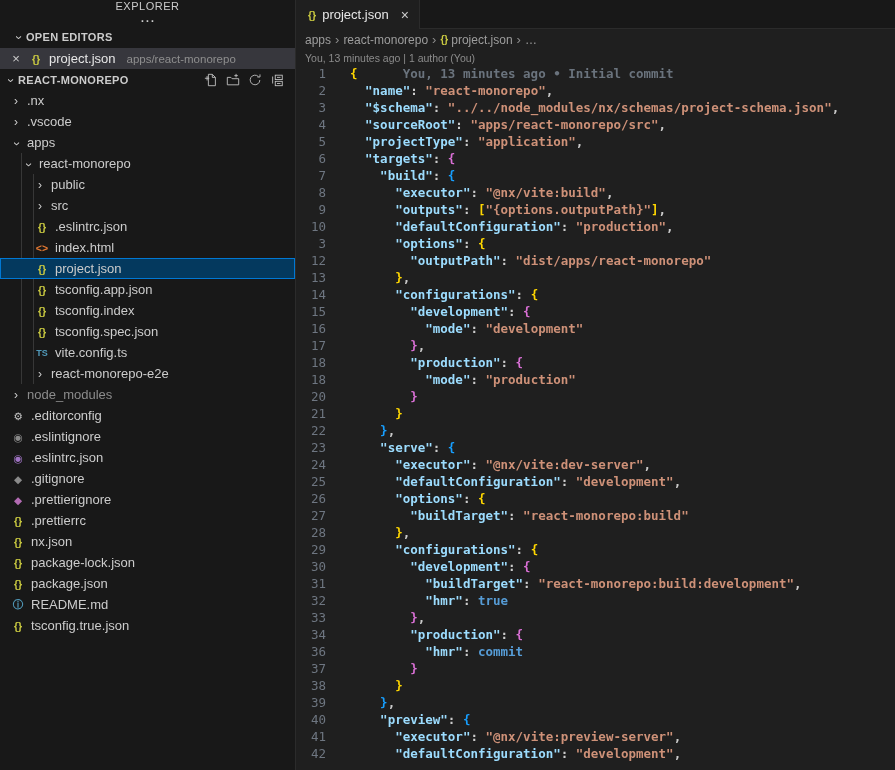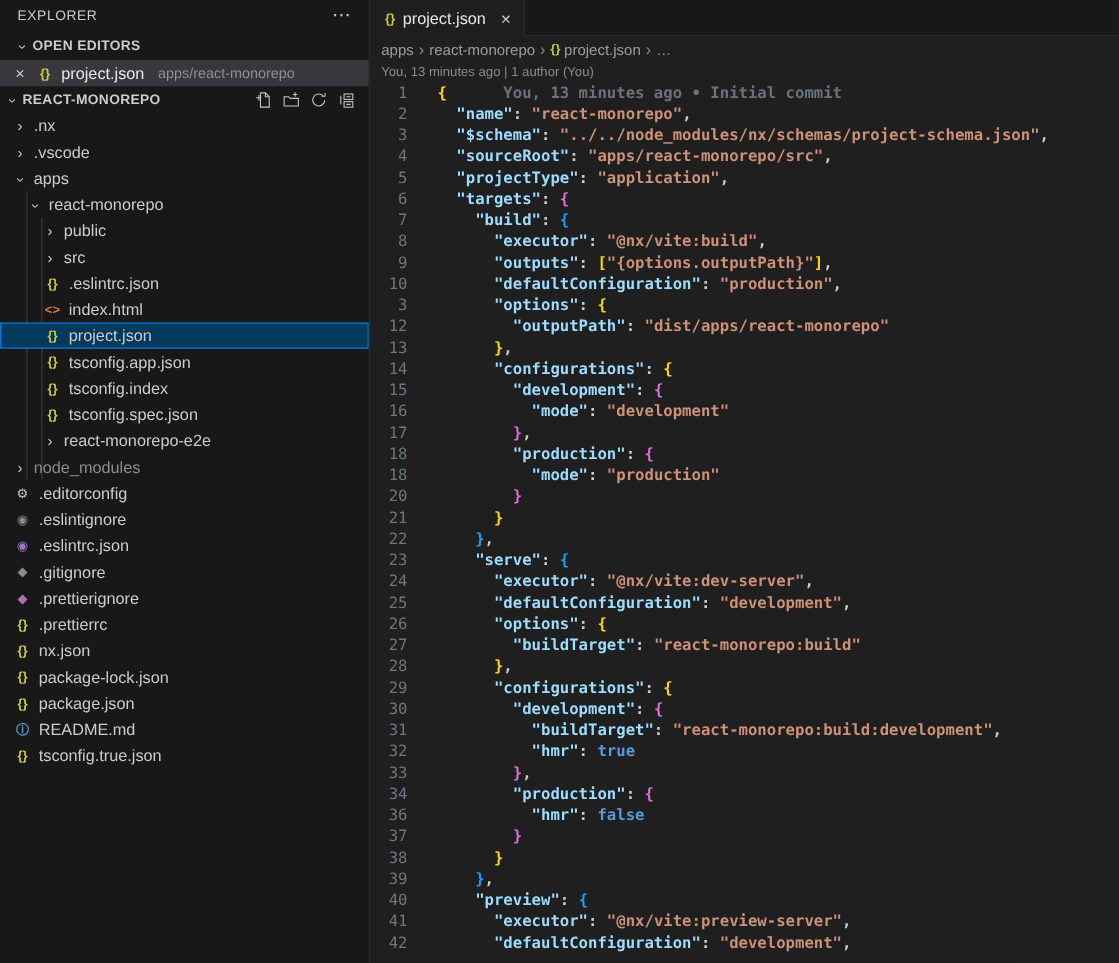--- a/index.html
+++ b/index.html
@@ -1,19 +1,19 @@
 <!DOCTYPE html>
 <html><head>
 <meta charset="utf-8">
 <style>
   html,body{margin:0;padding:0;background:#1f1f1f;}
   .app{width:895px;height:770px;display:flex;overflow:hidden;font-family:"Liberation Sans","DejaVu Sans",sans-serif;background:#1f1f1f;}
   
   .sidebar{width:296px;min-width:296px;background:#181818;border-right:1px solid #2b2b2b;color:#cccccc;overflow:hidden;box-sizing:border-box;}
-  .pane-header{height:26px;display:flex;align-items:center;justify-content:space-between;padding:0 14px 0 14px;font-size:11px;letter-spacing:.5px;color:#cccccc;}
+  .pane-header{height:26px;display:flex;align-items:center;justify-content:space-between;padding:0 14px 0 14px;font-size:11px;letter-spacing:.5px;color:#cccccc;flex-direction:column;}
   .more{font-size:15px;color:#cccccc;cursor:pointer;line-height:10px;}
   .sec-header{display:flex;align-items:center;font-size:11px;font-weight:700;letter-spacing:.3px;color:#cccccc;padding-left:4px;cursor:pointer;}
   .oe-header{height:22px;padding-left:12px;}
   .wk-header{height:21px;}
   .chev{display:inline-block;width:12px;text-align:center;font-size:12px;font-weight:400;color:#cccccc;transform-origin:50% 55%;}
   .chev.exp{transform:rotate(90deg);}
   .sec-label{margin-left:2px;}
   .sec-actions{margin-left:auto;display:flex;align-items:center;gap:6px;padding-right:10px;}
   .act{width:16px;height:16px;display:inline-flex;align-items:center;justify-content:center;cursor:pointer;}
   .act svg{width:14px;height:14px;}
@@ -153,20 +153,24 @@
         </div>
         <div class="tree-row" style="padding-left: 34px;">
           <span class="fi" style="color: rgb(203, 203, 65);">{}</span>
           <span class="label">tsconfig.index</span>
         </div>
         <div class="tree-row" style="padding-left: 34px;">
           <span class="fi" style="color: rgb(203, 203, 65);">{}</span>
           <span class="label">tsconfig.spec.json</span>
         </div>
         <div class="tree-row" style="padding-left: 34px;">
+          <span class="fi fi-ts" style="color: rgb(81, 154, 186);">TS</span>
+          <span class="label">vite.config.ts</span>
+        </div>
+        <div class="tree-row" style="padding-left: 34px;">
           <span class="chev">›</span>
           <span class="label">react-monorepo-e2e</span>
         </div>
         <div class="tree-row dim" style="padding-left: 10px;">
           <span class="chev">›</span>
           <span class="label">node_modules</span>
         </div>
         <div class="tree-row" style="padding-left: 10px;">
           <span class="fi" style="color: rgb(197, 197, 197);">⚙</span>
           <span class="label">.editorconfig</span>
@@ -270,21 +274,21 @@
         <div class="cl"><span class="ln">25</span><span class="lc"><span class="tk-pk">      "defaultConfiguration"</span><span class="tk-pn">: </span><span class="tk-st">"development"</span><span class="tk-pn">,</span></span></div>
         <div class="cl"><span class="ln">26</span><span class="lc"><span class="tk-pk">      "options"</span><span class="tk-pn">: </span><span class="tk-b1">{</span></span></div>
         <div class="cl"><span class="ln">27</span><span class="lc"><span class="tk-pk">        "buildTarget"</span><span class="tk-pn">: </span><span class="tk-st">"react-monorepo:build"</span></span></div>
         <div class="cl"><span class="ln">28</span><span class="lc"><span class="tk-b1">      }</span><span class="tk-pn">,</span></span></div>
         <div class="cl"><span class="ln">29</span><span class="lc"><span class="tk-pk">      "configurations"</span><span class="tk-pn">: </span><span class="tk-b1">{</span></span></div>
         <div class="cl"><span class="ln">30</span><span class="lc"><span class="tk-pk">        "development"</span><span class="tk-pn">: </span><span class="tk-b2">{</span></span></div>
         <div class="cl"><span class="ln">31</span><span class="lc"><span class="tk-pk">          "buildTarget"</span><span class="tk-pn">: </span><span class="tk-st">"react-monorepo:build:development"</span><span class="tk-pn">,</span></span></div>
         <div class="cl"><span class="ln">32</span><span class="lc"><span class="tk-pk">          "hmr"</span><span class="tk-pn">: </span><span class="tk-kw">true</span></span></div>
         <div class="cl"><span class="ln">33</span><span class="lc"><span class="tk-b2">        }</span><span class="tk-pn">,</span></span></div>
         <div class="cl"><span class="ln">34</span><span class="lc"><span class="tk-pk">        "production"</span><span class="tk-pn">: </span><span class="tk-b2">{</span></span></div>
-        <div class="cl"><span class="ln">36</span><span class="lc"><span class="tk-pk">          "hmr"</span><span class="tk-pn">: </span><span class="tk-kw">false</span></span></div>
+        <div class="cl"><span class="ln">36</span><span class="lc"><span class="tk-pk">          "hmr"</span><span class="tk-pn">: </span><span class="tk-kw">commit</span></span></div>
         <div class="cl"><span class="ln">37</span><span class="lc"><span class="tk-b2">        }</span></span></div>
         <div class="cl"><span class="ln">38</span><span class="lc"><span class="tk-b1">      }</span></span></div>
         <div class="cl"><span class="ln">39</span><span class="lc"><span class="tk-b3">    }</span><span class="tk-pn">,</span></span></div>
         <div class="cl"><span class="ln">40</span><span class="lc"><span class="tk-pk">    "preview"</span><span class="tk-pn">: </span><span class="tk-b3">{</span></span></div>
         <div class="cl"><span class="ln">41</span><span class="lc"><span class="tk-pk">      "executor"</span><span class="tk-pn">: </span><span class="tk-st">"@nx/vite:preview-server"</span><span class="tk-pn">,</span></span></div>
         <div class="cl"><span class="ln">42</span><span class="lc"><span class="tk-pk">      "defaultConfiguration"</span><span class="tk-pn">: </span><span class="tk-st">"development"</span><span class="tk-pn">,</span></span></div>
       </div>
   </main>
 </div>
 

